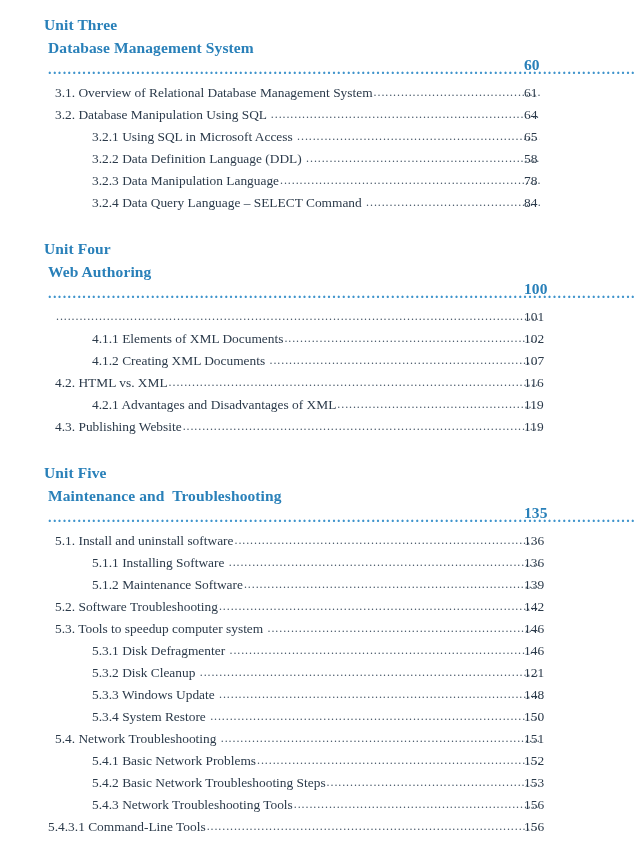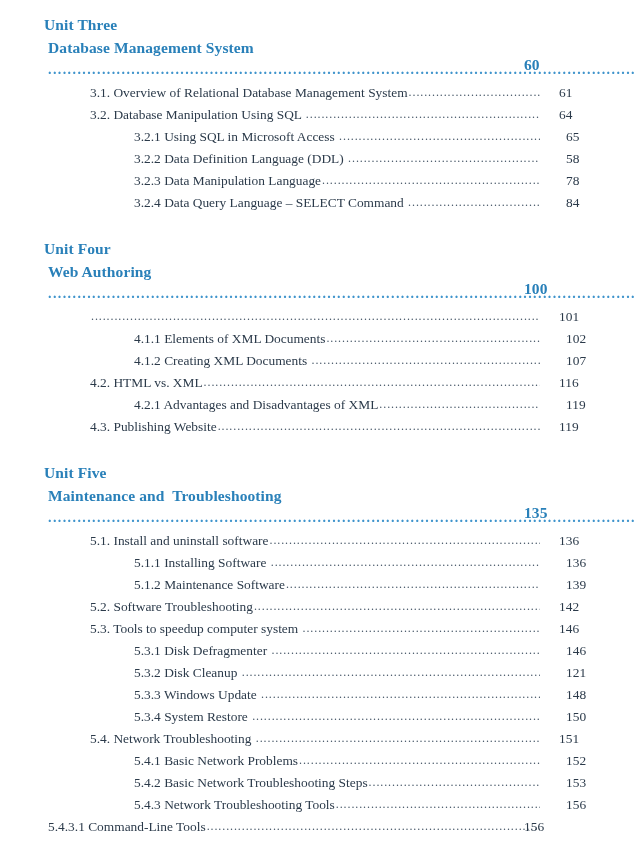--- a/index.html
+++ b/index.html
@@ -111,22 +111,22 @@
     margin-left: 1px;
   }
   .entry .e-page {
     position: absolute;
     left: 524px;
     top: 0;
     font-size: 13.4px;
     color: #2b3a4a;
   }
 
-  .lvl1 { padding-left: 55px; margin-left: 35px; }
-  .lvl2 { padding-left: 92px; margin-left: 42px; }
+  .lvl1 { padding-left: 55px; }
+  .lvl2 { padding-left: 92px; }
   .lvl3 { padding-left: 48px; }
 </style>
 </head>
 <body>
 
 <div class="page">
   <div class="toc" id="toc-root">
       <div class="unit-block">
         <div class="unit-label">Unit Three</div>
         <div class="unit-title-row">

